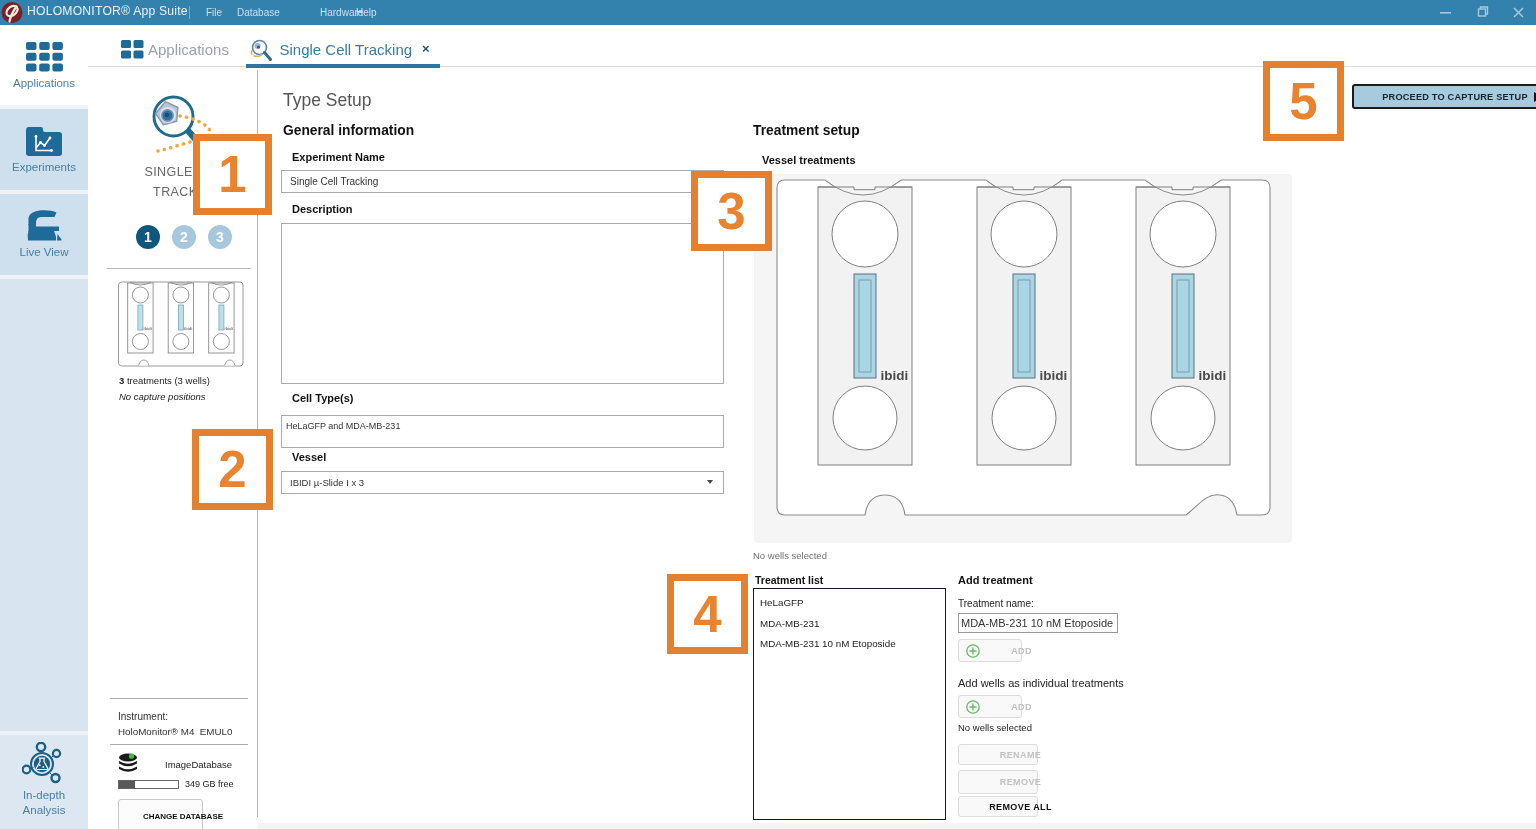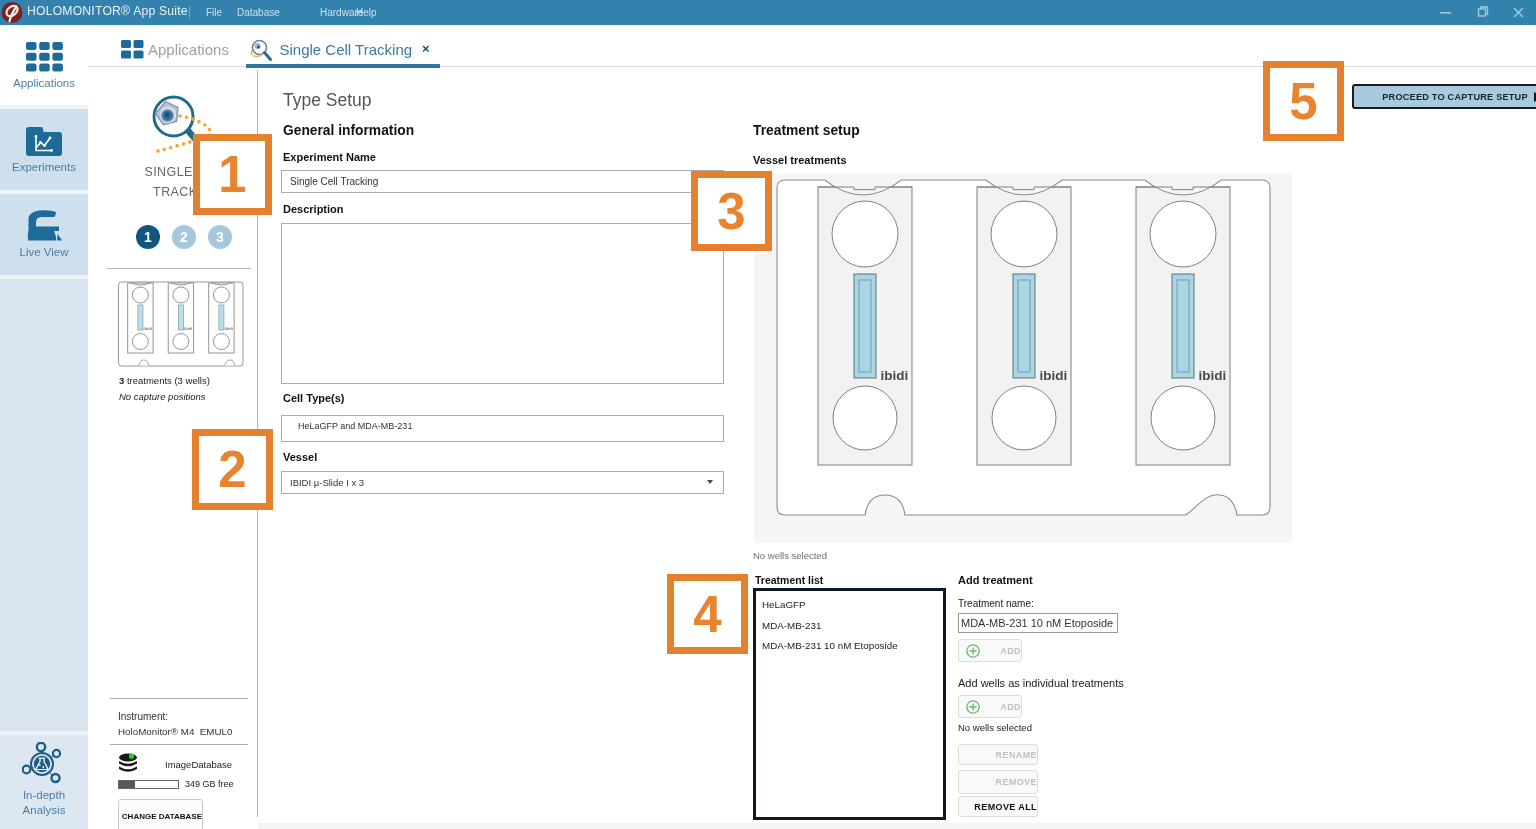--- a/index.html
+++ b/index.html
@@ -1,25 +1,25 @@
 <!DOCTYPE html>
 <html><head>
 <meta charset="utf-8">
 <style>
   * { margin:0; padding:0; box-sizing:border-box; }
   html,body { width:1536px; height:829px; overflow:hidden; }
   body { font-family:"Liberation Sans", sans-serif; background:#fff; position:relative; }
   .abs { position:absolute; }
-  .lbl { font-weight:bold; color:#111; font-size:11px; }
+  .lbl { font-weight:bold; color:#111; font-size:11px;margin-left:9px; }
   .hdr { font-weight:bold; color:#111; font-size:13.8px; }
   .inp { border:1px solid #ababab; background:#fff; color:#333; font-size:11.5px; font-family:"Liberation Sans",sans-serif; }
   .annot { border:7px solid #e5802f; background:#fff; color:#e8842f; font-weight:bold;
            display:flex; align-items:center; justify-content:center; font-size:51px; z-index:50; }
   .gbtn { border:1px solid #dcdcdc; background:#f9f9f9; border-radius:3px; color:#c0c0c0;
-          font-weight:bold; font-size:9px; letter-spacing:0.4px; white-space:nowrap; display:flex; align-items:center; justify-content:flex-end;padding-left:45px; }
+          font-weight:bold; font-size:9px; letter-spacing:0.4px; white-space:nowrap; display:flex; align-items:center; justify-content:center;padding-left:45px; }
 </style>
 </head>
 <body>
 
 <div class="abs" style="left:0;top:0;width:1536px;height:25px;background:#3381ad;">
   <svg class="abs" style="left:1px;top:1px;" width="22" height="23" viewBox="0 0 22 23">
     <circle cx="11" cy="11.5" r="10.5" fill="#7a2127"></circle>
     <ellipse cx="11" cy="10" rx="6.2" ry="4.3" transform="rotate(-38 11 10)" fill="none" stroke="#efe9df" stroke-width="2.2"></ellipse>
     <path d="M 15.5 5.5 C 13 9 9.5 15 8.5 20.5" fill="none" stroke="#efe9df" stroke-width="2.2" stroke-linecap="round"></path>
   </svg>
@@ -205,21 +205,21 @@
 <div class="abs" style="left:283px;top:90px;font-size:17.5px;color:#555;">Type Setup</div>
 <div class="abs hdr" style="left:283px;top:123px;">General information</div>
 
 <div class="abs lbl" style="left:283px;top:151px;">Experiment Name</div>
 <div class="abs inp" style="left:281px;top:170px;width:443px;height:23px;line-height:21px;padding-left:8px;font-size:10px;">Single Cell Tracking</div>
 
 <div class="abs lbl" style="left:283px;top:203px;">Description</div>
 <div class="abs inp" style="left:281px;top:223px;width:443px;height:161px;"></div>
 
 <div class="abs lbl" style="left:283px;top:392px;">Cell Type(s)</div>
-<div class="abs inp" style="left:281px;top:415px;width:443px;height:27px;line-height:20px;padding-left:16px;font-size:9px;">HeLaGFP and MDA-MB-231</div>
+<div class="abs inp" style="left:281px;top:415px;width:443px;height:33px;line-height:20px;padding-left:4px;font-size:9px;">HeLaGFP and MDA-MB-231</div>
 
 <div class="abs lbl" style="left:283px;top:451px;">Vessel</div>
 <div class="abs inp" style="left:281px;top:471px;width:443px;height:23px;line-height:21px;padding-left:8px;font-size:9.5px;">IBIDI µ-Slide I x 3</div>
 <div class="abs" style="left:707px;top:480px;width:0;height:0;border-left:3.5px solid transparent;border-right:3.5px solid transparent;border-top:4.5px solid #444;"></div>
 
 <div class="abs hdr" style="left:753px;top:123px;">Treatment setup</div>
 <div class="abs lbl" style="left:753px;top:154px;">Vessel treatments</div>
 
 <svg class="abs" style="left:754px;top:174px;" width="538" height="369" viewBox="0 0 538 369">
   <rect x="0" y="0" width="538" height="369" rx="4" fill="#f5f5f6"></rect>
@@ -279,21 +279,21 @@
   <g fill="#4a4a4a" font-size="13.5" font-weight="bold">
     <text x="126.5" y="206">ibidi</text>
       <text x="285.5" y="206">ibidi</text>
       <text x="444.5" y="206">ibidi</text>
   </g>
 </svg>
 
 <div class="abs" style="left:753px;top:550px;font-size:9.5px;color:#6e6e6e;">No wells selected</div>
 
 <div class="abs" style="left:755px;top:574px;font-size:10.5px;font-weight:bold;color:#111;">Treatment list</div>
-<div class="abs" style="left:753px;top:588px;width:193px;height:232px;border:3px solid #0f172a;background:#fff;font-size:9.8px;color:#222;padding:4px 0 0 6px;line-height:20.5px;">
+<div class="abs" style="left:753px;top:588px;width:193px;height:232px;border:1px solid #0f172a;background:#fff;font-size:9.8px;color:#222;padding:4px 0 0 6px;line-height:20.5px;">
   HeLaGFP<br>MDA-MB-231<br>MDA-MB-231 10 nM Etoposide
 </div>
 
 <div class="abs" style="left:958px;top:574px;font-size:11px;font-weight:bold;color:#111;">Add treatment</div>
 <div class="abs" style="left:958px;top:598px;font-size:10px;color:#222;">Treatment name:</div>
 <div class="abs inp" style="left:958px;top:613px;width:160px;height:20px;line-height:19px;padding-left:2px;border-color:#9a9a9a;font-size:11px;white-space:nowrap;overflow:hidden;">MDA-MB-231 10 nM Etoposide</div>
 
 <div class="abs gbtn" style="left:958px;top:639px;width:64px;height:23px;">
   <svg width="14" height="14" viewBox="0 0 14 14" style="position:absolute;left:7px;top:4px;">
     <circle cx="7" cy="7" r="6.2" fill="none" stroke="#64b964" stroke-width="1.3"></circle>

